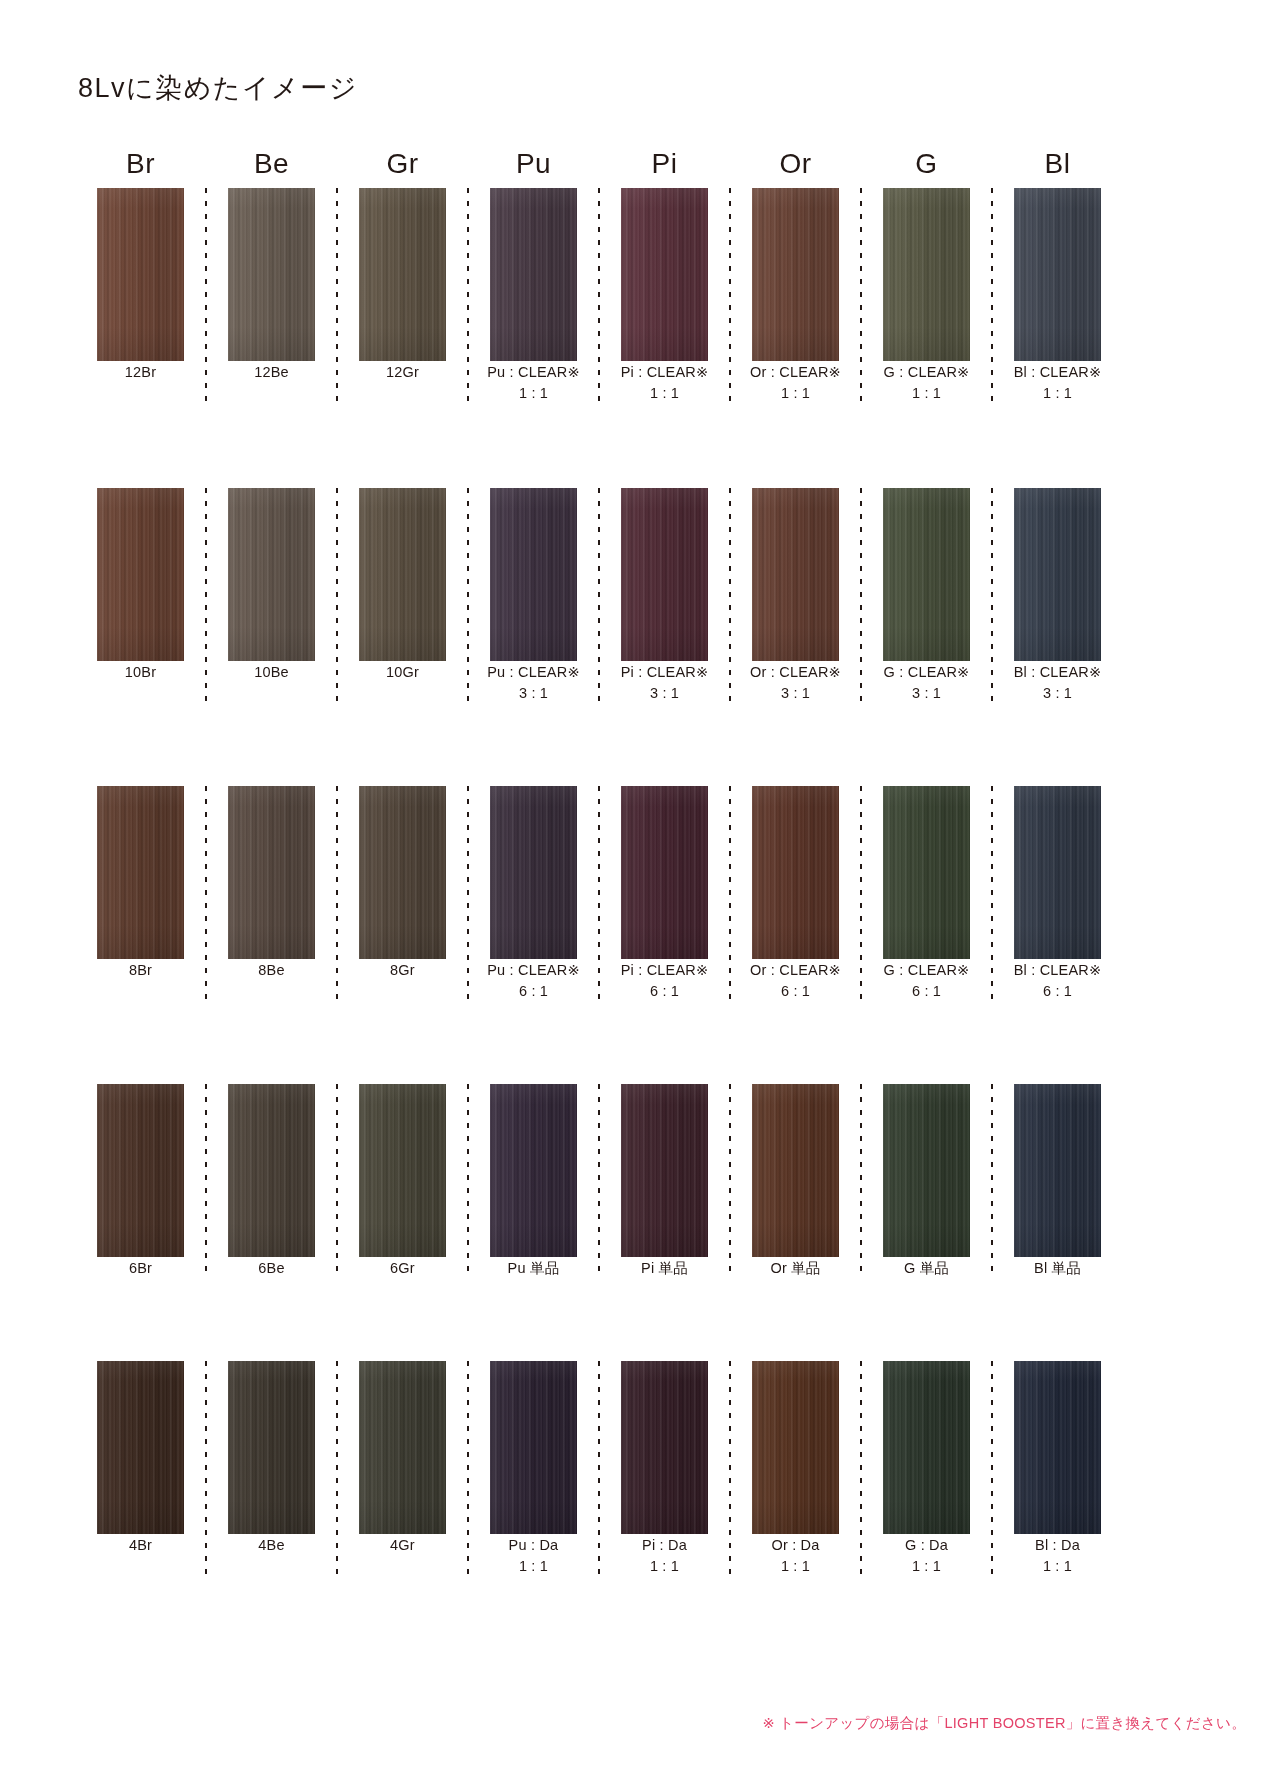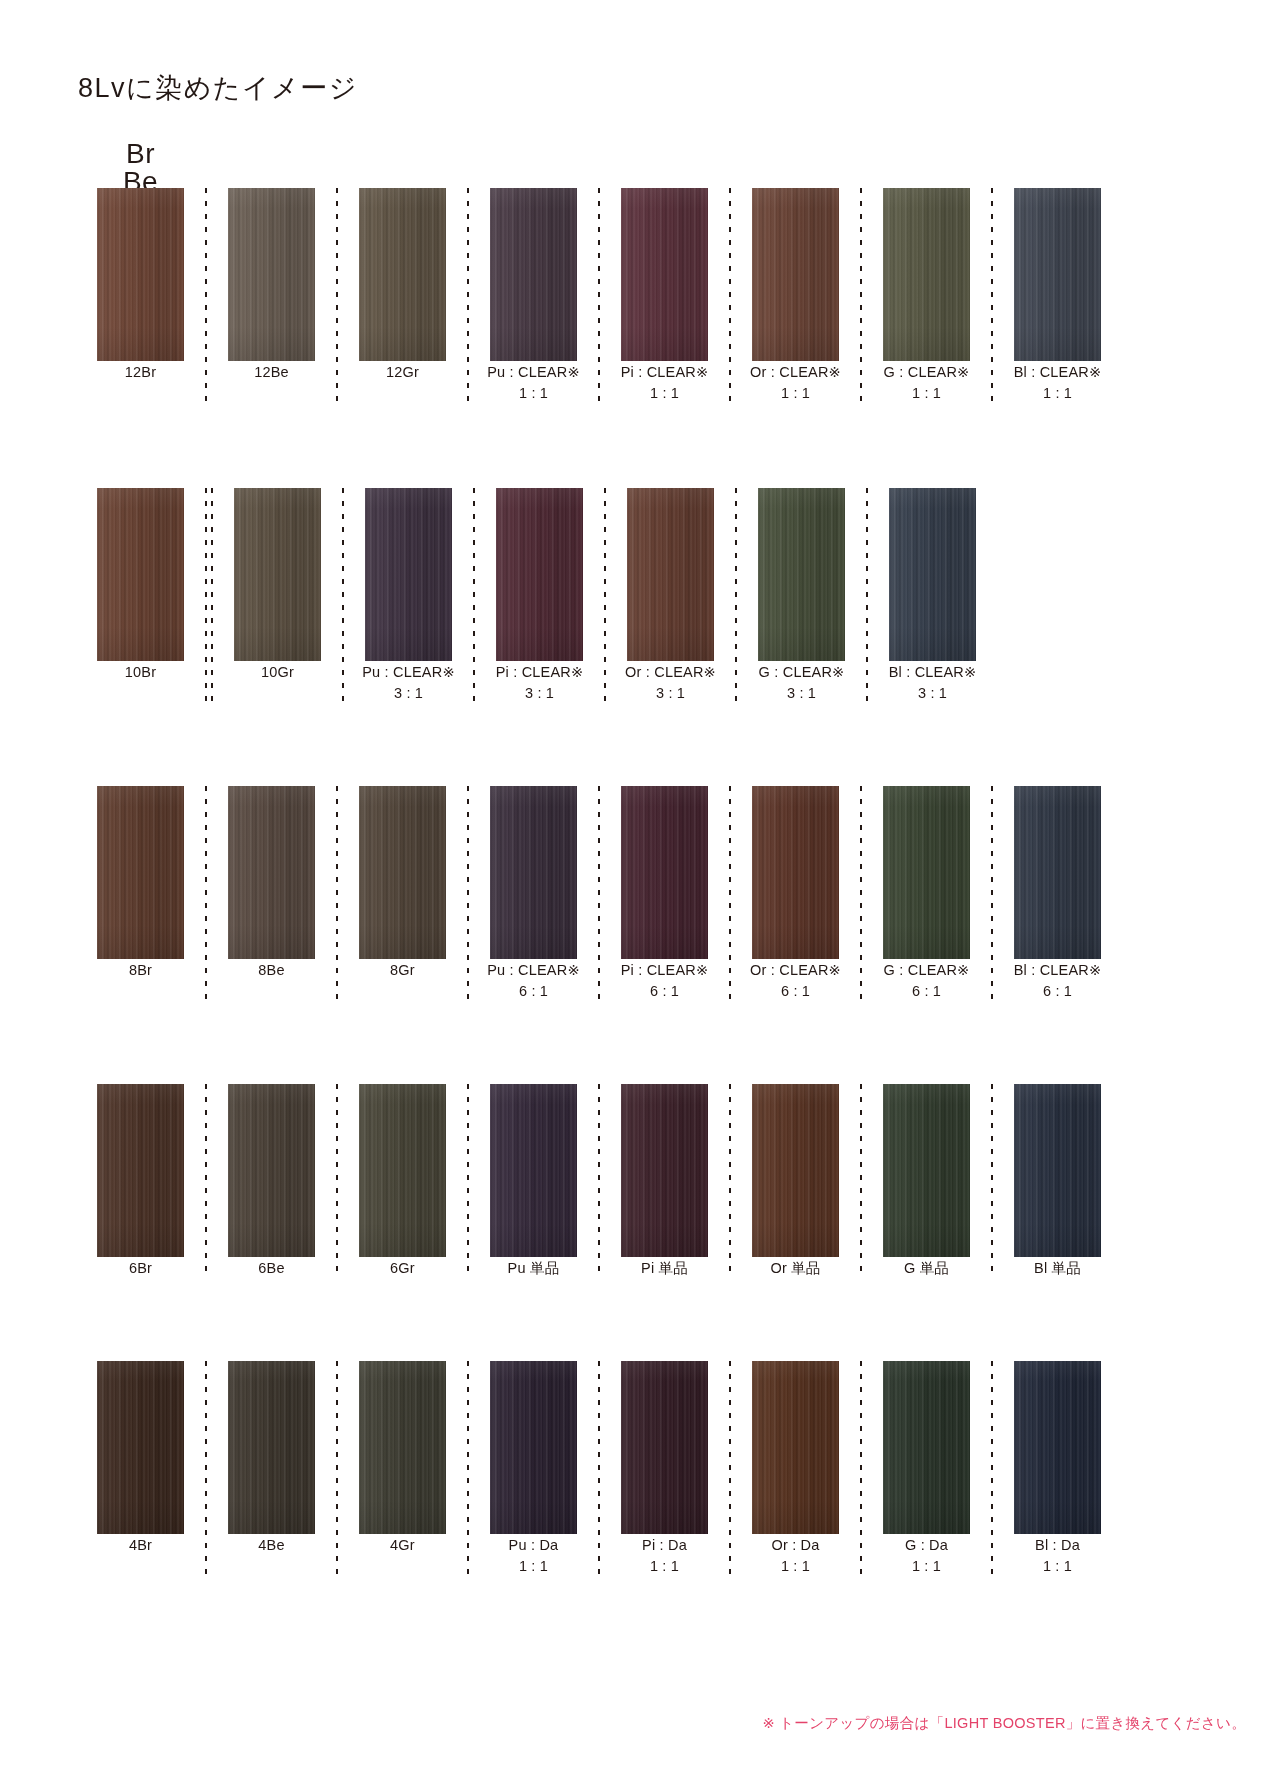--- a/index.html
+++ b/index.html
@@ -38,22 +38,21 @@
   .grid {
     position: absolute;
     left: 78px;
     top: 140px;
     width: 1042px;
   }
 
   .header-row {
     display: flex;
     height: 48px;
-    align-items: flex-start;
-    flex-direction: column;
+    align-items: center;
   }
   .col-head {
     width: 125px;
     text-align: center;
     font-size: 28px;
     font-weight: 400;
     letter-spacing: 0.5px;
     color: #231815;
     line-height: 1;
   }
@@ -253,20 +252,24 @@
         </div>
         <div class="row-spacer r1"></div>
         <div class="swatch-row">
           <div class="cell">
             <div class="swatch" style="background: rgb(104, 64, 48);"></div>
             <div class="swatch-label">10Br</div>
           </div>
           <div class="col-sep">
             <i></i>
           </div>
+          <div class="cell">
+            <div class="swatch" style="background: rgb(99, 86, 76);"></div>
+            <div class="swatch-label">10Be</div>
+          </div>
           <div class="col-sep">
             <i></i>
           </div>
           <div class="cell">
             <div class="swatch" style="background: rgb(91, 79, 64);"></div>
             <div class="swatch-label">10Gr</div>
           </div>
           <div class="col-sep">
             <i></i>
           </div>

